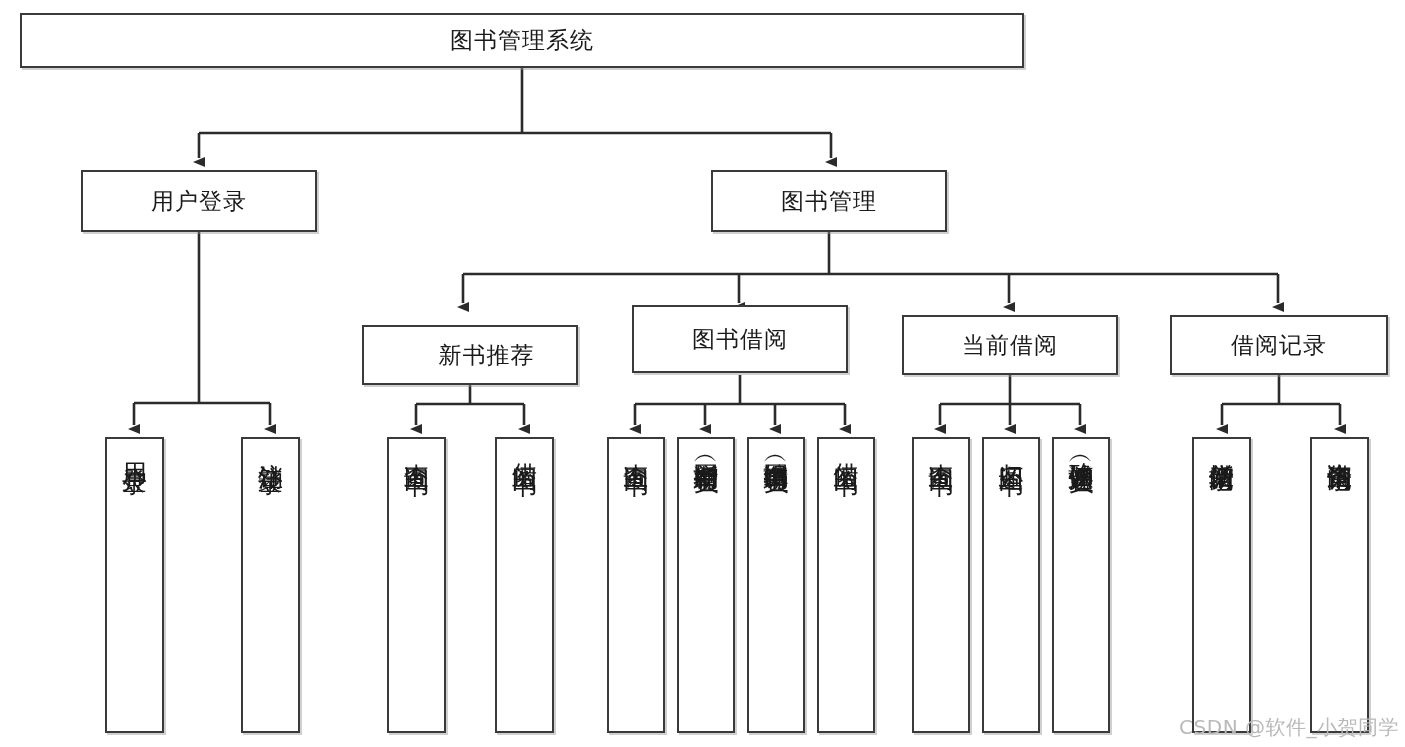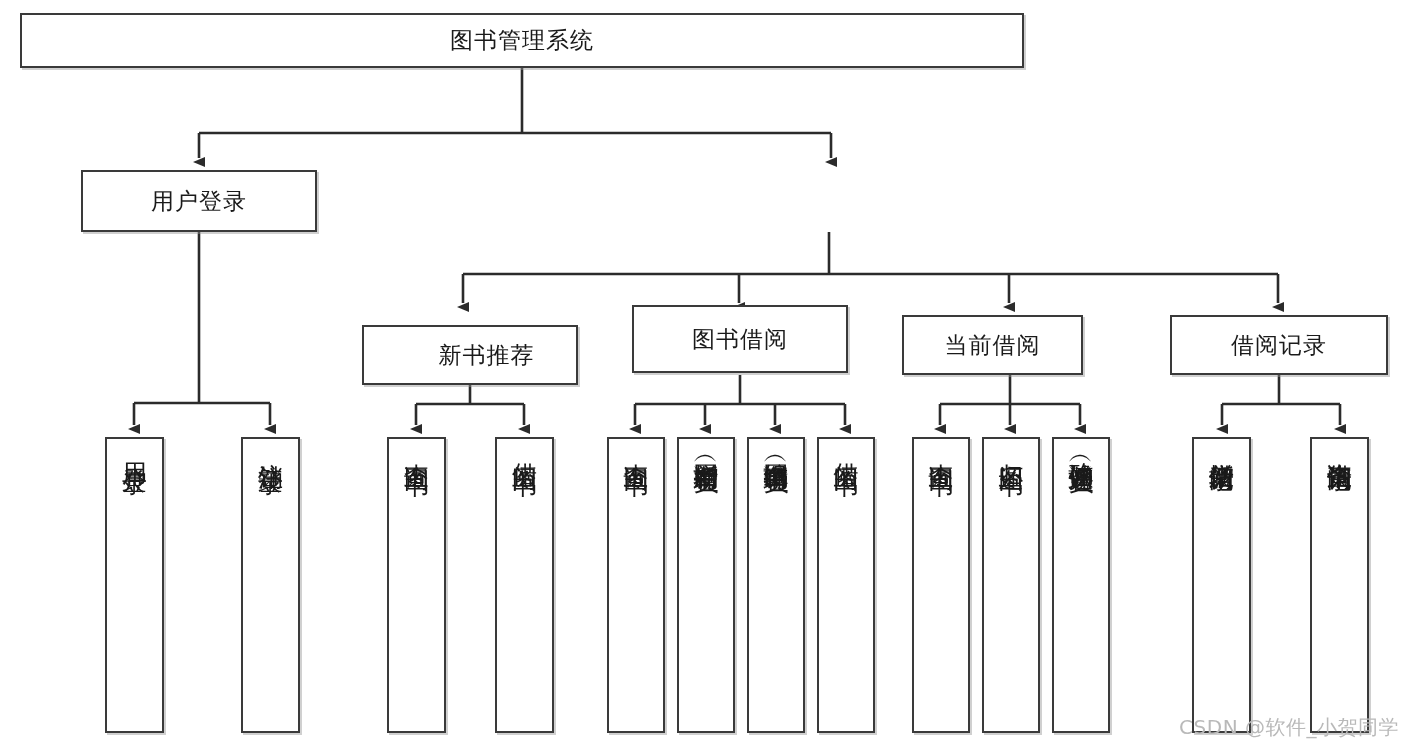--- a/index.html
+++ b/index.html
@@ -112,28 +112,31 @@
     </g>
   </svg>
 
   <div class="node h root" style="left:20px;top:13px;width:1004px;height:55px;">
     <span class="lbl">图书管理系统</span>
   </div>
 
   <div class="node h" style="left:81px;top:170px;width:236px;height:62px;">
     <span class="lbl">用户登录</span>
   </div>
+  <div class="node h" style="left:711px;top:170px;width:236px;height:62px;">
+    <span class="lbl">图书管理</span>
+  </div>
 
   <div class="node h" style="left:362px;top:325px;width:216px;height:60px;padding-left:33px;">
     <span class="lbl">新书推荐</span>
   </div>
   <div class="node h" style="left:632px;top:305px;width:216px;height:68px;">
     <span class="lbl">图书借阅</span>
   </div>
-  <div class="node h" style="left:902px;top:315px;width:181px;height:60px;">
+  <div class="node h" style="left:902px;top:315px;width:216px;height:60px;">
     <span class="lbl">当前借阅</span>
   </div>
   <div class="node h" style="left:1170px;top:315px;width:218px;height:60px;align-items:center;">
     <span class="lbl">借阅记录</span>
   </div>
 
   <div class="node v" style="left:105px;top:437px;width:59px;height:296px;">
     <span class="lbl">用户登录</span>
   </div>
   <div class="node v" style="left:241px;top:437px;width:59px;height:296px;">

